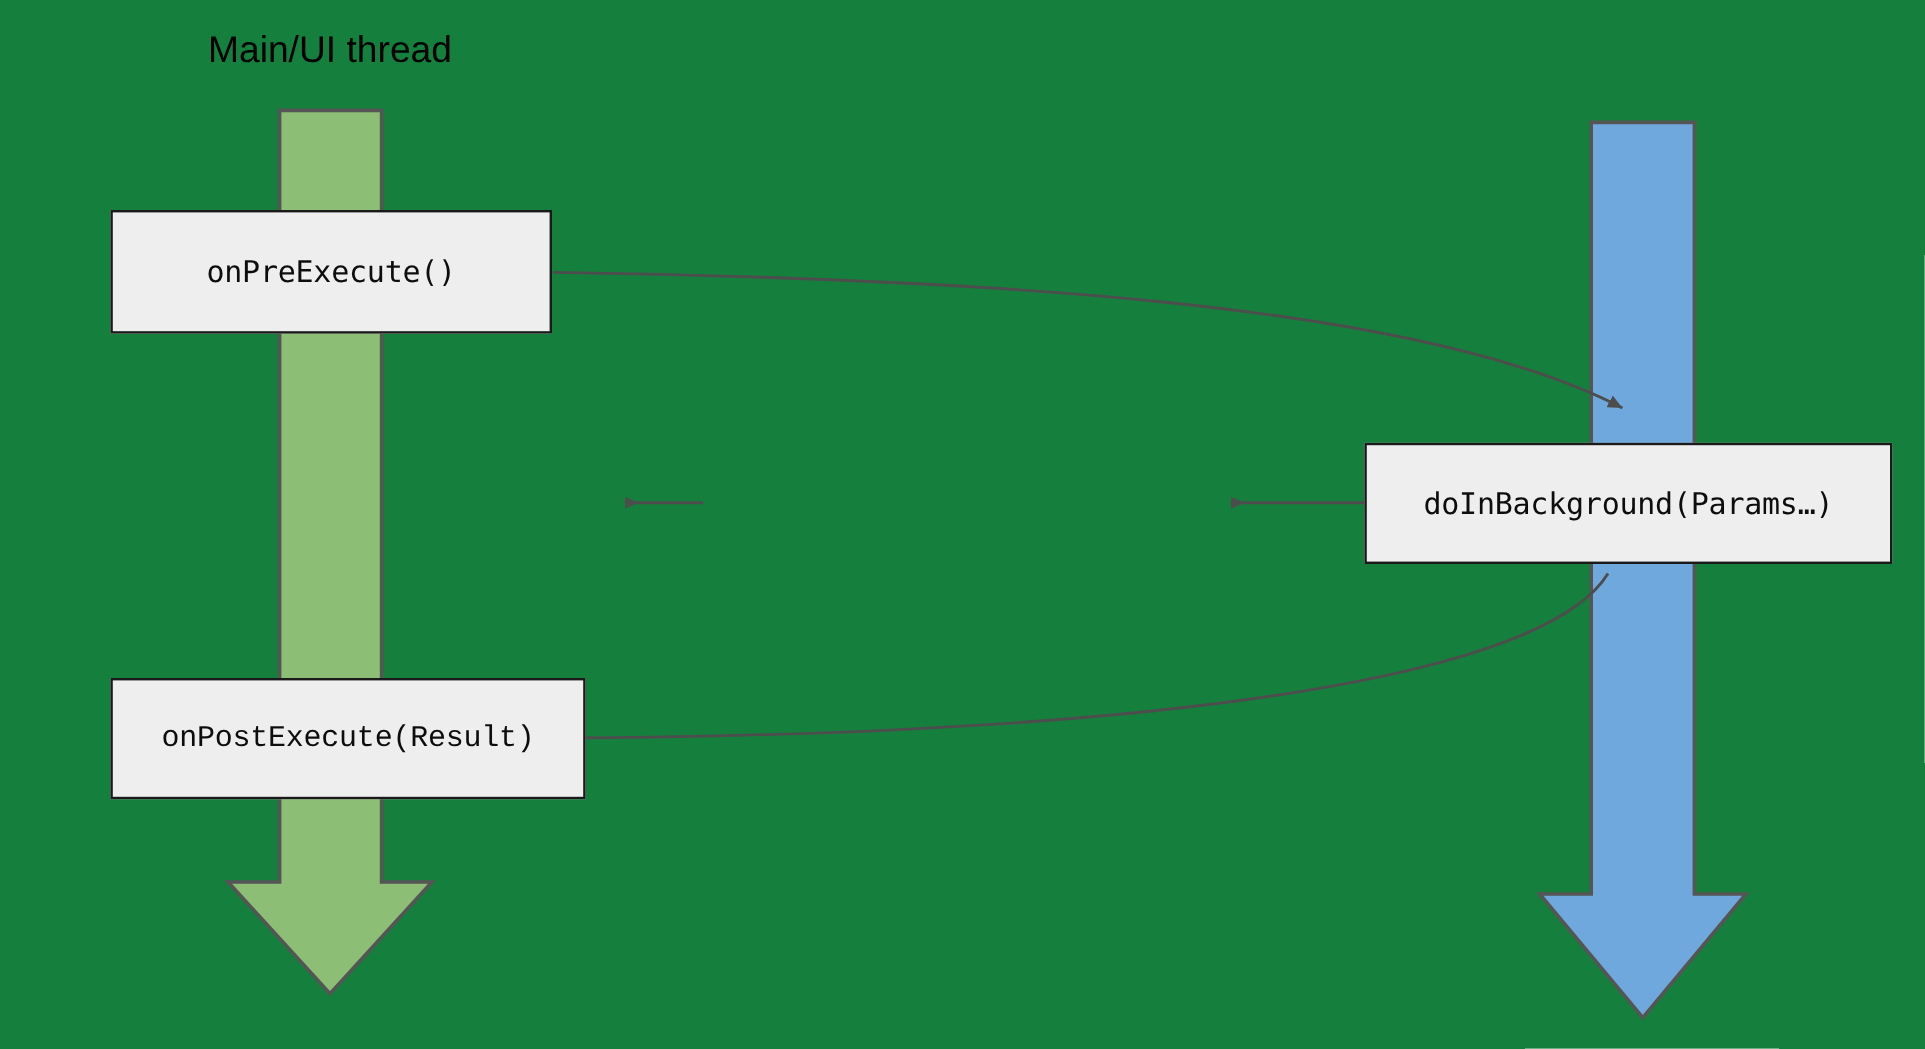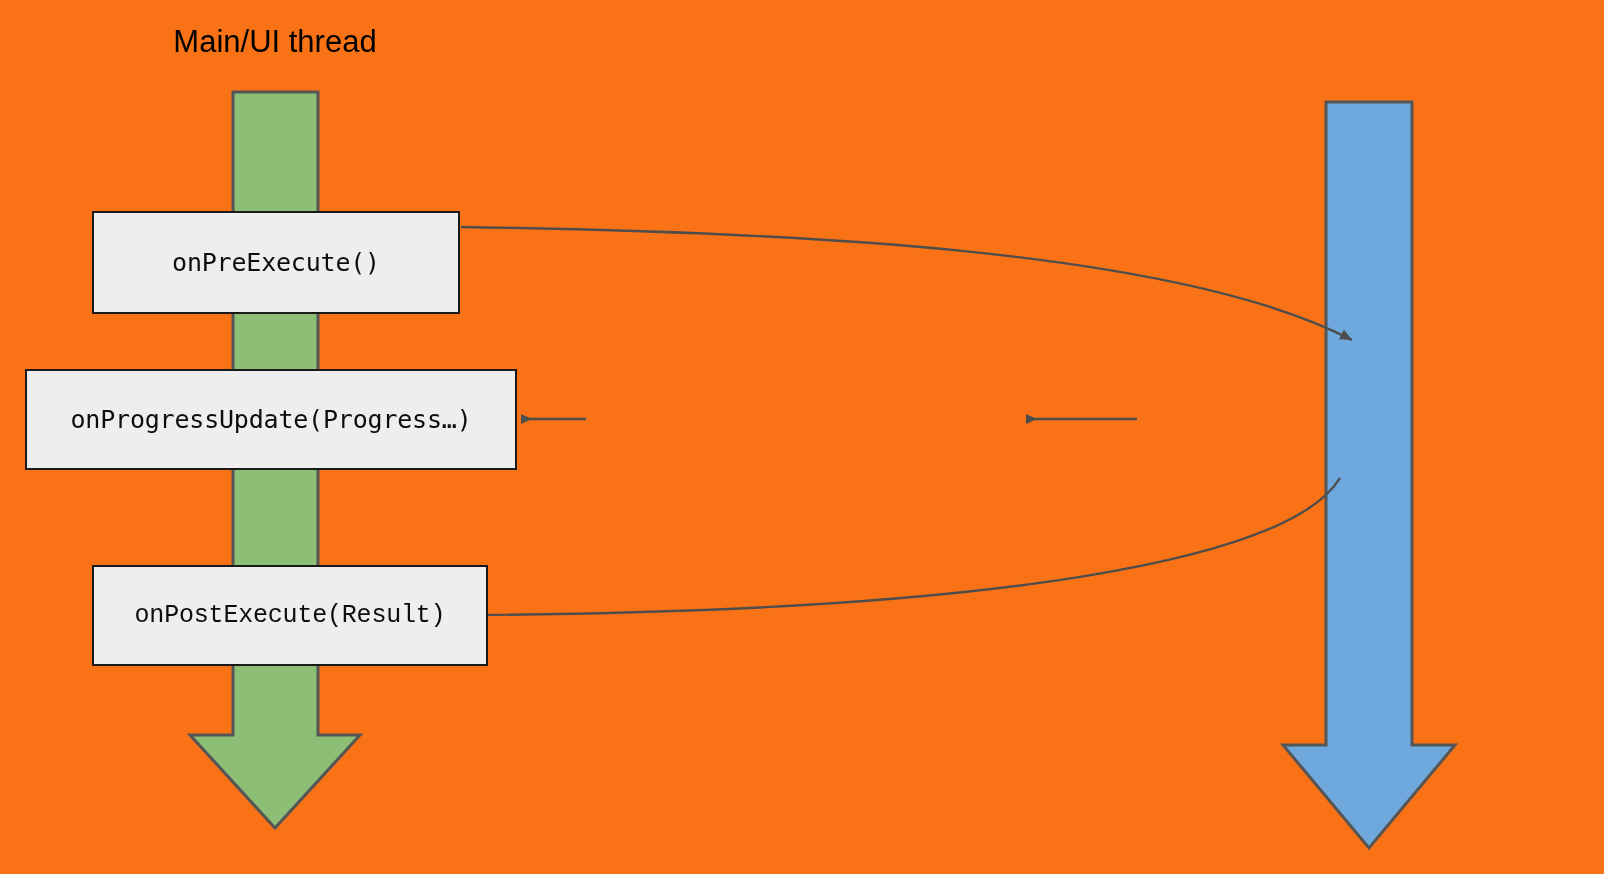--- a/index.html
+++ b/index.html
@@ -4,21 +4,21 @@
 <style>
   html, body {
     margin: 0;
     padding: 0;
     background: #ffffff;
   }
   #canvas {
     position: relative;
     width: 1604px;
     height: 874px;
-    background: #f97316;
+    background: #15803d;
     overflow: hidden;
     font-family: "Liberation Sans", sans-serif;
   }
   #diagram-svg {
     position: absolute;
     left: 0;
     top: 0;
     width: 1604px;
     height: 874px;
   }
@@ -80,27 +80,27 @@
     <line x1="1137" y1="419" x2="1026" y2="419" stroke="#4d4d4d" stroke-width="2.6" marker-end="url(#arrowhead-left)"></line>
 
     <line x1="586" y1="419" x2="521" y2="419" stroke="#4d4d4d" stroke-width="2.6" marker-end="url(#arrowhead-left)"></line>
 
     <path d="M1340,478 C1290,560 1000,612 468,615" fill="none" stroke="#4d4d4d" stroke-width="2.4" marker-end="url(#arrowhead-left)"></path>
   </svg>
 
   <div class="thread-label" id="label-main">Main/UI thread</div>
 
 
-  <div class="node-box" style="left:92px; top:175px; width:368px; height:103px;margin-top:36px;">
+  <div class="node-box" style="left:92px; top:175px; width:368px; height:103px;">
     <span>onPreExecute()</span>
   </div>
 
-  <div class="node-box" style="left:25px; top:369px; width:492px; height:101px;">
-    <span>onProgressUpdate(Progress…)</span>
-  </div>
 
 
+  <div class="node-box" style="left:1137px; top:369px; width:440px; height:101px;">
+    <span>doInBackground(Params…)</span>
+  </div>
 
   <div class="node-box" style="left:92px; top:565px; width:396px; height:101px;font-family:Liberation Mono, monospace;">
     <span>onPostExecute(Result)</span>
   </div>
 
 </div>
 
 </body></html>

